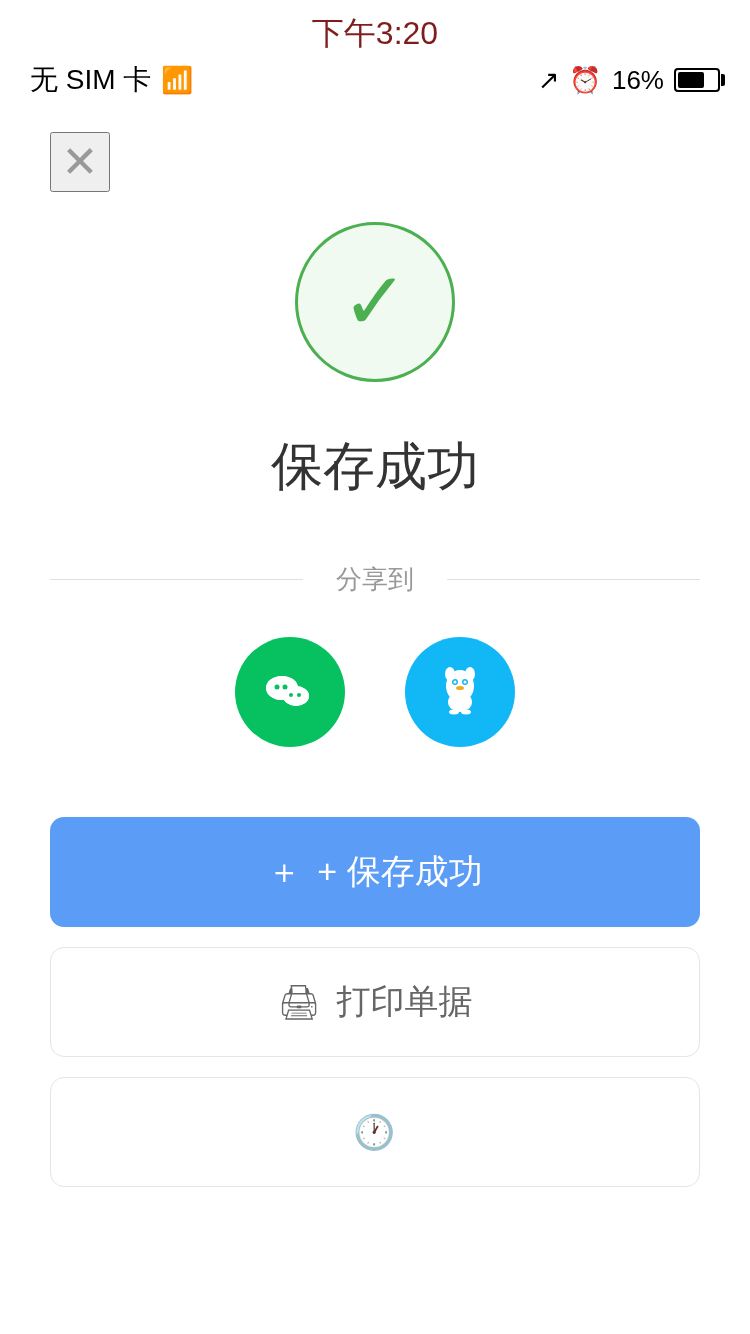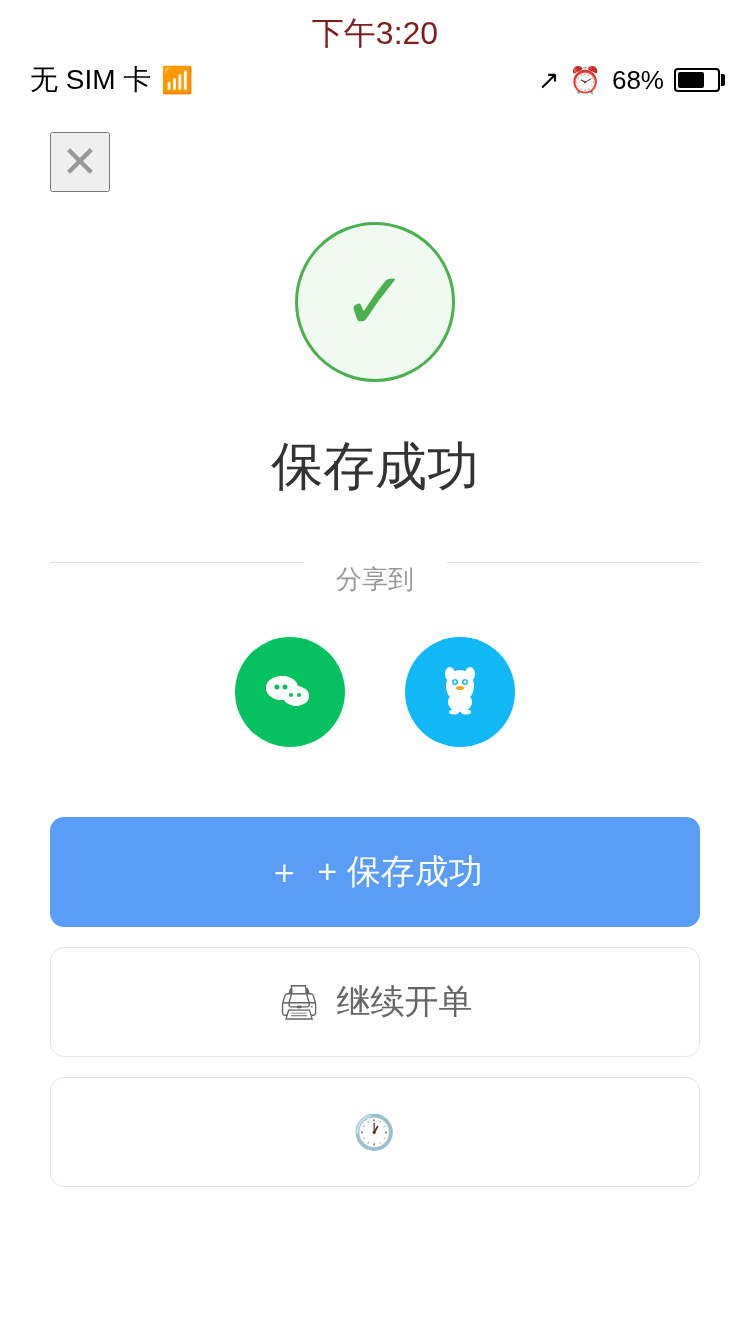--- a/index.html
+++ b/index.html
@@ -143,20 +143,21 @@
       font-weight: 500;
       color: #333;
       margin-bottom: 60px;
       text-align: center;
     }
 
     
     .share-divider {
       width: 100%;
       display: flex;
+      align-items: center;
       gap: 33px;
       margin-bottom: 40px;
     }
 
     .divider-line {
       flex: 1;
       height: 1px;
       background: #e0e0e0;
     }
 
@@ -234,21 +235,21 @@
 
 <div class="status-bar">
   <div class="status-left">
     <span>无 SIM 卡</span>
     <span class="wifi-icon">📶</span>
   </div>
   <div class="status-center">下午3:20</div>
   <div class="status-right">
     <span>↗</span>
     <span>⏰</span>
-    <span class="battery-text">68%</span>
+    <span class="battery-text">16%</span>
     <div class="battery-shape">
       <div class="battery-fill"></div>
     </div>
   </div>
 </div>
 
 <div class="content">
 
   <button class="close-btn">
     <span class="close-x">✕</span>
@@ -311,21 +312,21 @@
 
   <div class="action-buttons">
 
     <button class="btn btn-primary">
       <span>＋</span>
       <span>+ 保存成功</span>
     </button>
 
     <button class="btn btn-secondary">
       <span>🖨</span>
-      <span>继续开单</span>
+      <span>打印单据</span>
     </button>
 
     <button class="btn btn-secondary">
       <span>🕐</span>
     </button>
 
   </div>
 
 </div>
 

